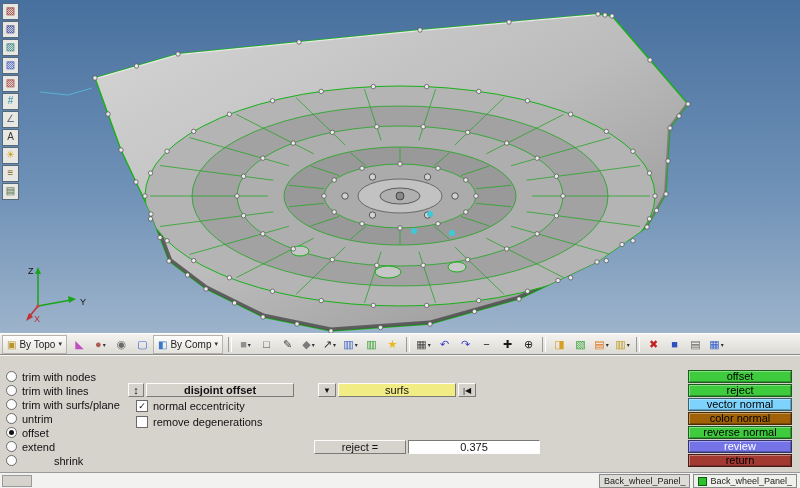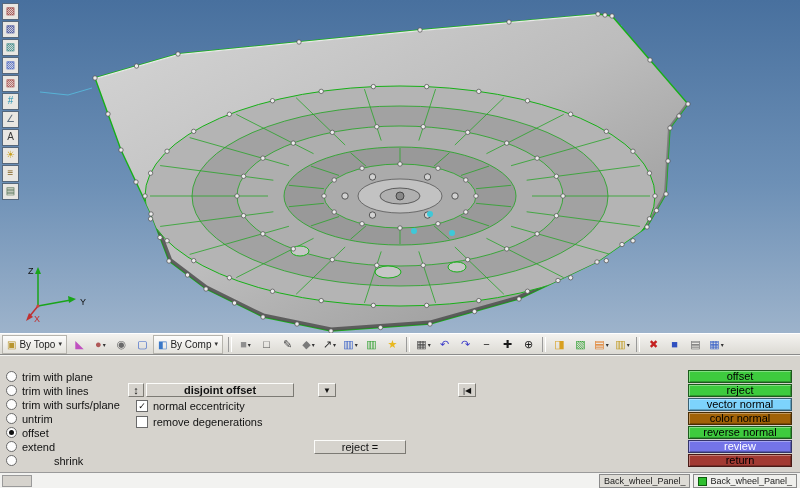--- a/index.html
+++ b/index.html
@@ -332,21 +332,21 @@
         <div class="tbtn" style="color: rgb(106, 106, 106);">▤</div>
         <div class="tbtn" style="color: rgb(58, 98, 200);">▦<span>▾</span></div>
       </div>
   </div>
 
   <div id="panel" class="abs">
 
     <div id="radios">
         <div class="prow" style="left: 6px; top: 14px;">
           <span class="radio"></span>
-          <span class="rlabel">trim with plane</span>
+          <span class="rlabel">trim with nodes</span>
         </div>
         <div class="prow" style="left: 6px; top: 28px;">
           <span class="radio"></span>
           <span class="rlabel">trim with lines</span>
         </div>
         <div class="prow" style="left: 6px; top: 42px;">
           <span class="radio"></span>
           <span class="rlabel">trim with surfs/plane</span>
         </div>
         <div class="prow" style="left: 6px; top: 56px;">
@@ -363,32 +363,34 @@
         </div>
         <div class="prow" style="left: 6px; top: 98px; gap: 32px;">
           <span class="radio"></span>
           <span class="rlabel">shrink</span>
         </div>
       </div>
 
     <div class="pbtn" style="left:128px;top:27px;width:16px;height:14px;">↕</div>
     <div class="pbtn" style="left:146px;top:27px;width:148px;height:14px;font-weight:bold;">disjoint offset</div>
     <div class="pbtn" style="left:318px;top:27px;width:18px;height:14px;font-size:8px;">▼</div>
+    <div class="pbtn" style="left: 338px; top: 27px; width: 118px; height: 14px; background: rgb(242, 236, 133);">surfs</div>
     <div class="pbtn" style="left:458px;top:27px;width:18px;height:14px;font-size:8px;">|◀</div>
 
     <div class="crow" style="left:136px;top:43px;">
       <span class="checkbox">✓</span>
       <span class="clabel">normal eccentricity</span>
     </div>
     <div class="crow" style="left:136px;top:59px;">
       <span class="checkbox"></span>
       <span class="clabel">remove degenerations</span>
     </div>
 
     <div class="pbtn" style="left:314px;top:84px;width:92px;height:14px;">reject =</div>
+    <div class="entry" style="left:408px;top:84px;width:132px;height:14px;">0.375</div>
 
     <div id="actions">
         <div class="abtn" style="top: 14px; background: rgb(62, 203, 62); color: rgb(0, 0, 0);">offset</div>
         <div class="abtn" style="top: 28px; background: rgb(62, 203, 62); color: rgb(0, 0, 0);">reject</div>
         <div class="abtn" style="top: 42px; background: #7dd3fc; color: rgb(0, 0, 0);">vector normal</div>
         <div class="abtn" style="top: 56px; background: #a16207; color: rgb(0, 0, 0);">color normal</div>
         <div class="abtn" style="top: 70px; background: rgb(62, 203, 62); color: rgb(0, 0, 0);">reverse normal</div>
         <div class="abtn" style="top: 84px; background: rgb(116, 116, 232); color: rgb(255, 255, 255);">review</div>
         <div class="abtn" style="top: 98px; background: rgb(162, 58, 50); color: rgb(0, 0, 0);">return</div>
       </div>

